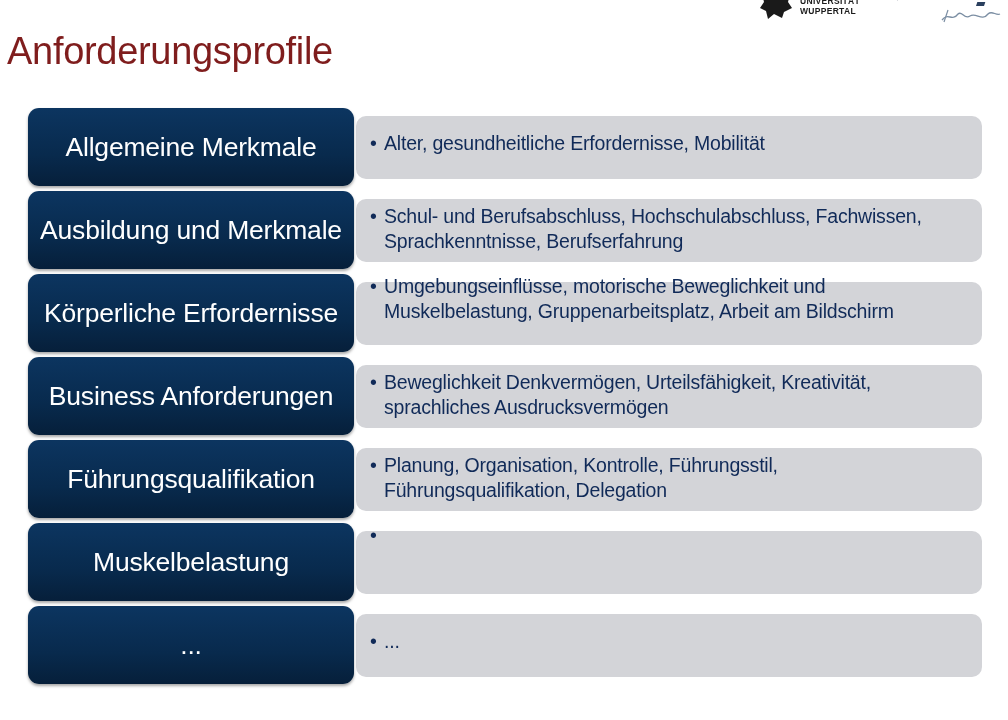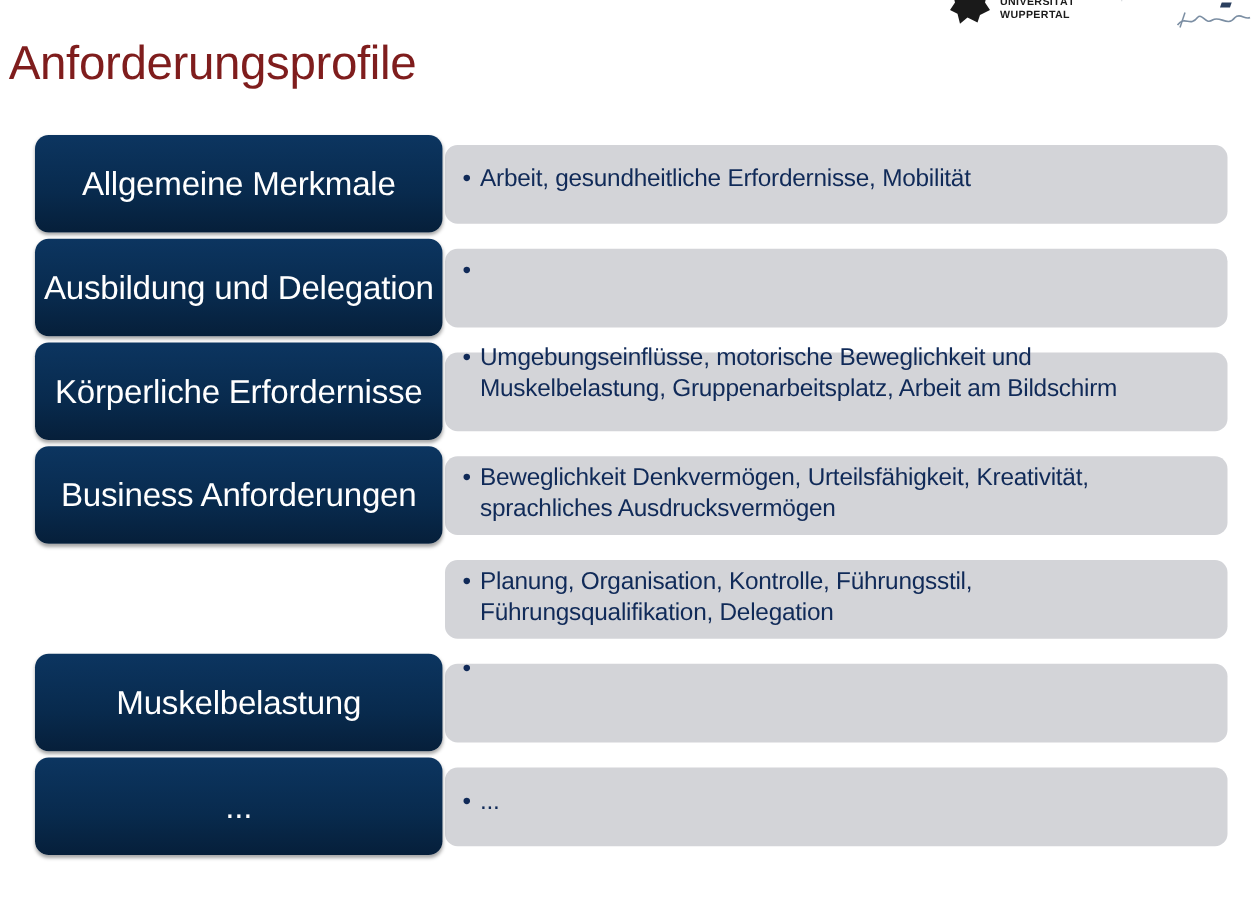--- a/index.html
+++ b/index.html
@@ -43,46 +43,47 @@
   </svg>
 </div>
 
 <h1 class="title">Anforderungsprofile</h1>
 
 <div class="rows">
   <div class="row">
     <div class="row-box"></div>
     <div class="row-label">Allgemeine Merkmale</div>
     <div class="row-text">
-      <span class="bullet">•</span><span>Arbeit, gesundheitliche Erfordernisse, Mobilität</span>
+      <span class="bullet">•</span><span>Alter, gesundheitliche Erfordernisse, Mobilität</span>
     </div>
   </div>
   <div class="row">
     <div class="row-box"></div>
-    <div class="row-label">Ausbildung und Delegation</div>
+    <div class="row-label">Ausbildung und Merkmale</div>
     <div class="row-text mid">
-      <span class="bullet">•</span>
+      <span class="bullet">•</span><span>Schul- und Berufsabschluss, Hochschulabschluss, Fachwissen, Sprachkenntnisse, Berufserfahrung</span>
     </div>
   </div>
   <div class="row">
     <div class="row-box"></div>
     <div class="row-label">Körperliche Erfordernisse</div>
     <div class="row-text top">
       <span class="bullet">•</span><span>Umgebungseinflüsse, motorische Beweglichkeit und Muskelbelastung, Gruppenarbeitsplatz, Arbeit am Bildschirm</span>
     </div>
   </div>
   <div class="row">
     <div class="row-box"></div>
     <div class="row-label">Business Anforderungen</div>
     <div class="row-text mid">
       <span class="bullet">•</span><span>Beweglichkeit Denkvermögen, Urteilsfähigkeit, Kreativität, sprachliches Ausdrucksvermögen</span>
     </div>
   </div>
   <div class="row">
     <div class="row-box"></div>
+    <div class="row-label">Führungsqualifikation</div>
     <div class="row-text mid">
       <span class="bullet">•</span><span>Planung, Organisation, Kontrolle, Führungsstil, Führungsqualifikation, Delegation</span>
     </div>
   </div>
   <div class="row">
     <div class="row-box"></div>
     <div class="row-label">Muskelbelastung</div>
     <div class="row-text top">
       <span class="bullet">•</span>
     </div>

